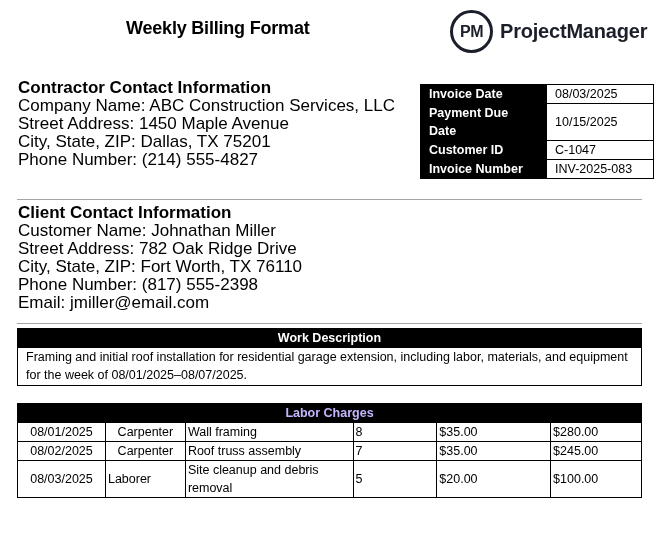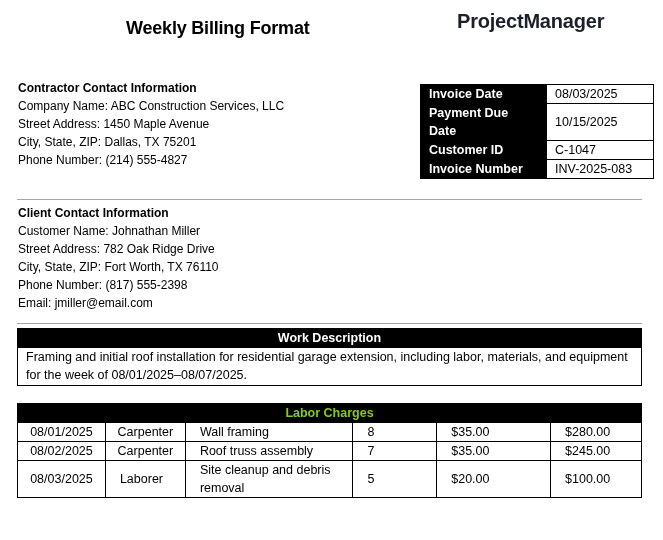--- a/index.html
+++ b/index.html
@@ -5,53 +5,54 @@
   * { box-sizing: border-box; margin: 0; padding: 0; }
   html, body { width: 663px; height: 540px; background: #ffffff; overflow: hidden; }
   body { position: relative; font-family: "Liberation Sans", "DejaVu Sans", sans-serif; color: #000; font-size: 12.5px; }
 
   .title { position: absolute; left: 126px; top: 18px; font-size: 18px; font-weight: bold; letter-spacing: -0.2px; }
 
   .logo { position: absolute; left: 450px; top: 10px; display: flex; align-items: center; }
   .logo-circle { width: 43px; height: 43px; border: 3px solid #1b1f2a; border-radius: 50%; display: flex; align-items: center; justify-content: center; font-weight: bold; font-size: 16px; color: #1b1f2a; letter-spacing: -0.5px; }
   .logo-text { margin-left: 7px; font-size: 20px; font-weight: bold; color: #1b1f2a; letter-spacing: -0.2px; }
 
-  .contact { position: absolute; left: 18px; line-height: 18px; font-size: 12px; }
+  .contact { position: absolute; left: 18px; line-height: 18px; font-size: 17px; }
   .contact .heading { font-weight: bold; }
   .contractor { top: 79px; }
   .client { top: 204px; }
 
   .invoice { position: absolute; left: 420px; top: 84px; width: 234px; border-collapse: collapse; font-size: 12.5px; }
   .invoice td { border: 1px solid #000; line-height: 18px; padding: 0 8px; }
   .invoice td.lbl { background: #000; color: #fff; font-weight: bold; width: 126px; }
   .invoice td.val { background: #fff; color: #000; }
   .invoice tr.tall td { height: 37px; }
 
   .sep { position: absolute; left: 17px; width: 625px; height: 1px; background: #a6a6a6; }
   .sep1 { top: 199px; }
   .sep2 { top: 323px; }
 
   .work { position: absolute; left: 17px; top: 328px; width: 625px; border: 1px solid #000; }
   .work-head { background: #000; color: #fff; font-weight: bold; text-align: center; height: 19px; line-height: 19px; }
   .work-body { padding: 0 8px; line-height: 18px; height: 37px; }
 
   .labor { position: absolute; left: 17px; top: 403px; width: 625px; border-collapse: collapse; font-size: 12.5px; }
   .labor th, .labor td { border: 1px solid #000; }
-  .labor .cap th { background: #000; color: #84cc16; height: 18px; line-height: 18px; font-weight: bold; text-align: center; }
+  .labor .cap th { background: #000; color: #c4b5fd; height: 18px; line-height: 18px; font-weight: bold; text-align: center; }
   .labor .hdr th { background: #1f4a66; color: #fff; font-weight: bold; text-align: center; height: 35px; line-height: 17px; border-color: #000; }
-  .labor td { padding: 0 14px; line-height: 18px; height: 19px; vertical-align: middle; }
+  .labor td { padding: 0 2px; line-height: 18px; height: 19px; vertical-align: middle; }
   .labor tr.tall td { height: 36px; }
   .labor td.center { text-align: center; padding: 0 4px; }
 </style>
 </head>
 <body>
 
 <div class="title">Weekly Billing Format</div>
 
 <div class="logo">
+  <div class="logo-circle">PM</div>
   <div class="logo-text">ProjectManager</div>
 </div>
 
 <div class="contact contractor">
   <div class="heading">Contractor Contact Information</div>
   <div>Company Name: ABC Construction Services, LLC</div>
   <div>Street Address: 1450 Maple Avenue</div>
   <div>City, State, ZIP: Dallas, TX 75201</div>
   <div>Phone Number: (214) 555-4827</div>
 </div>

